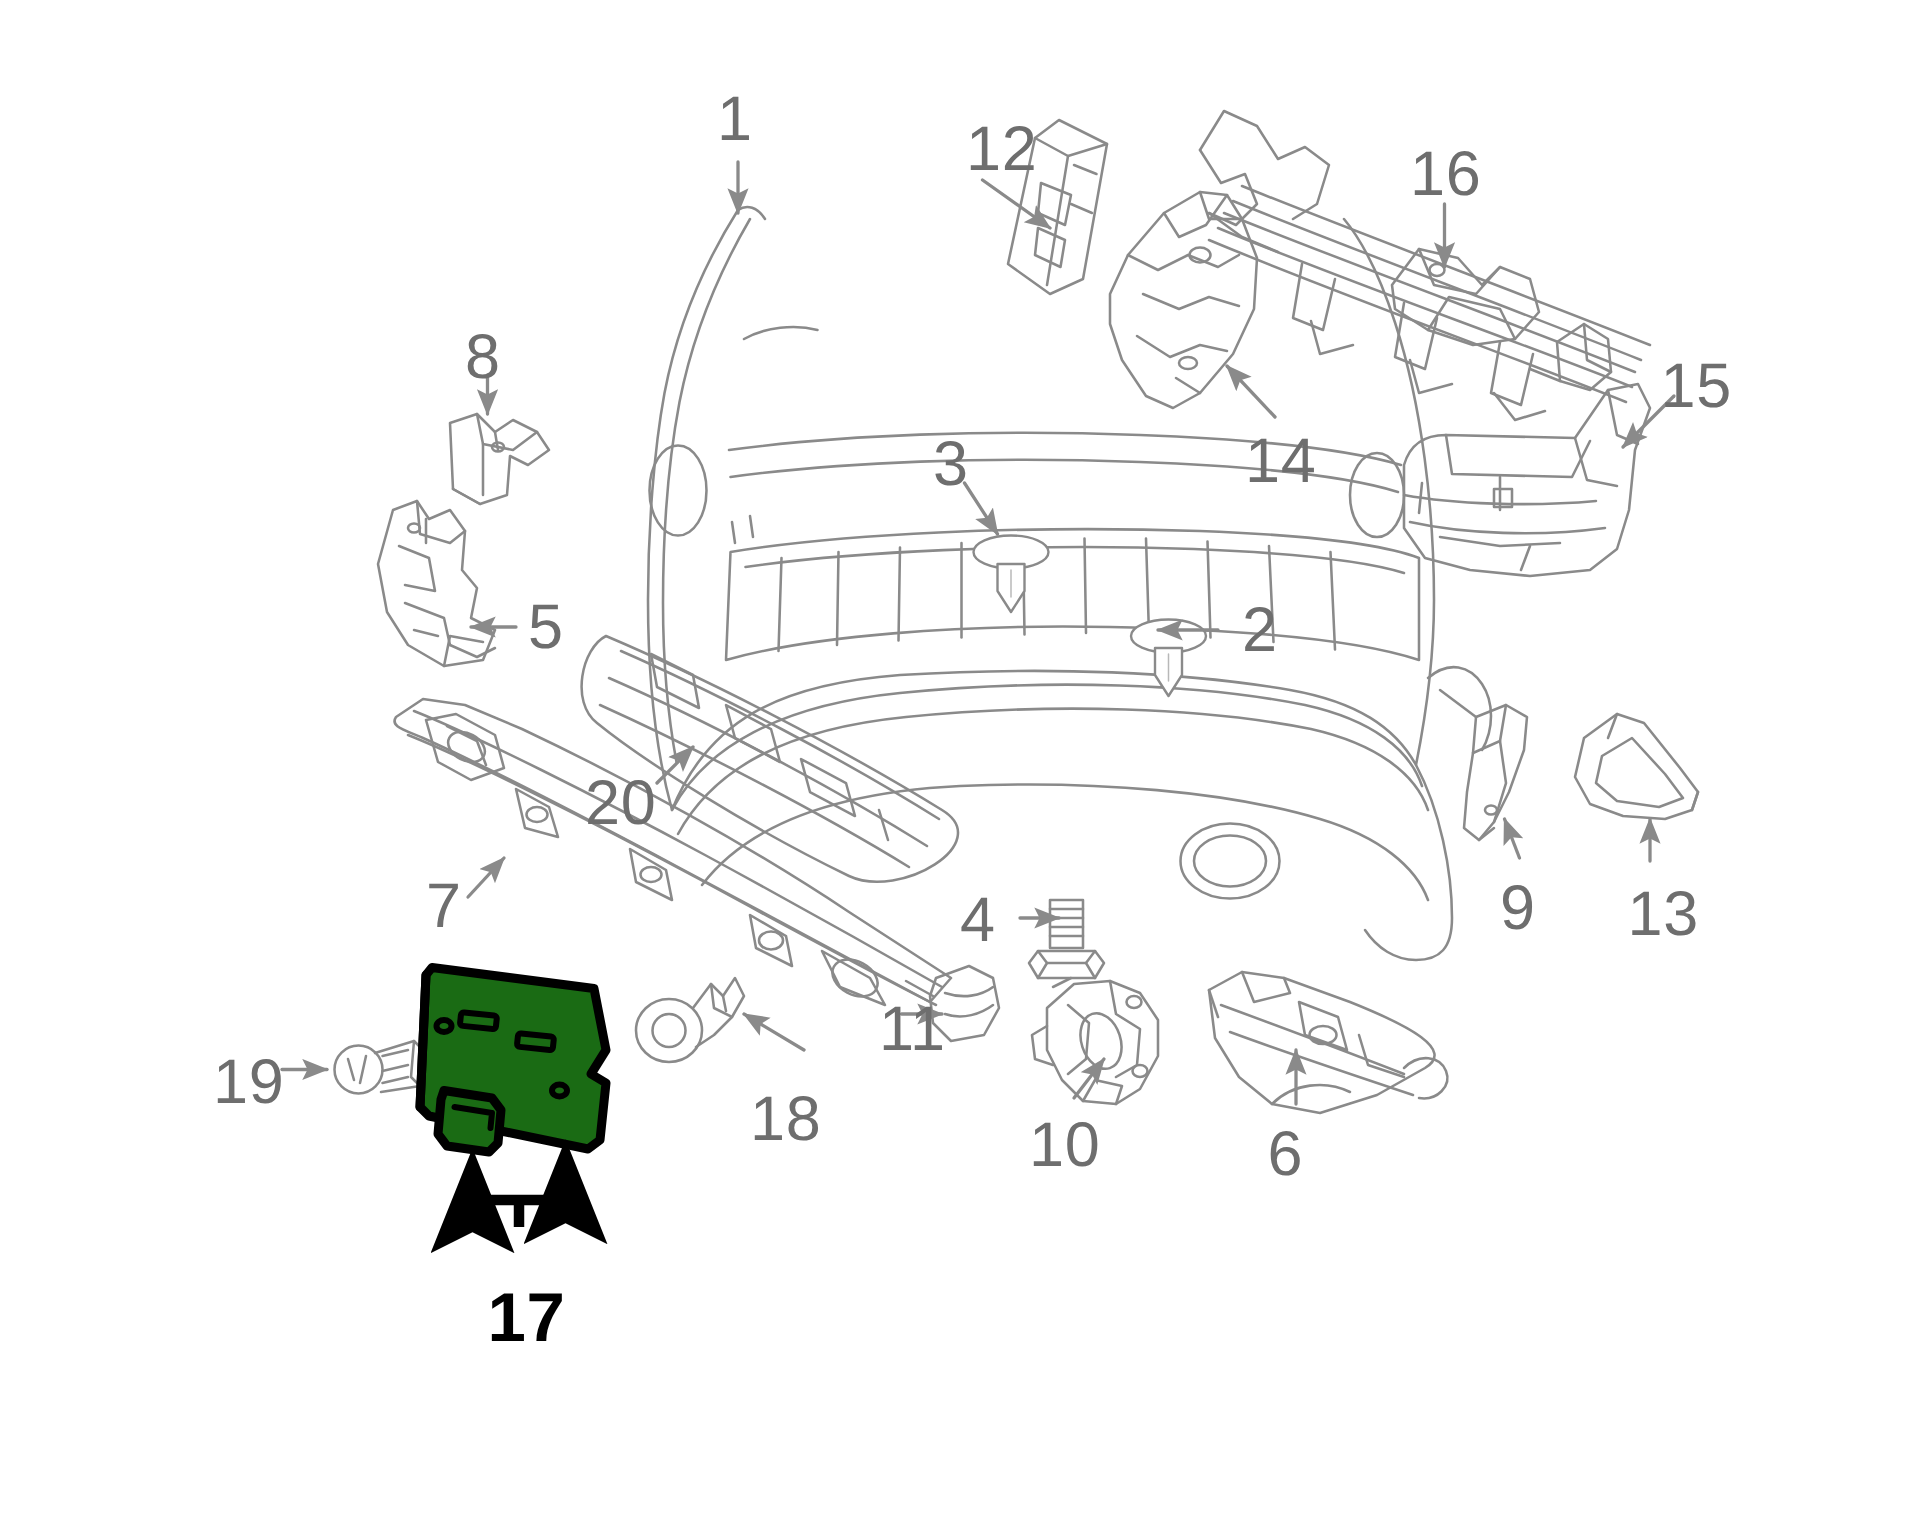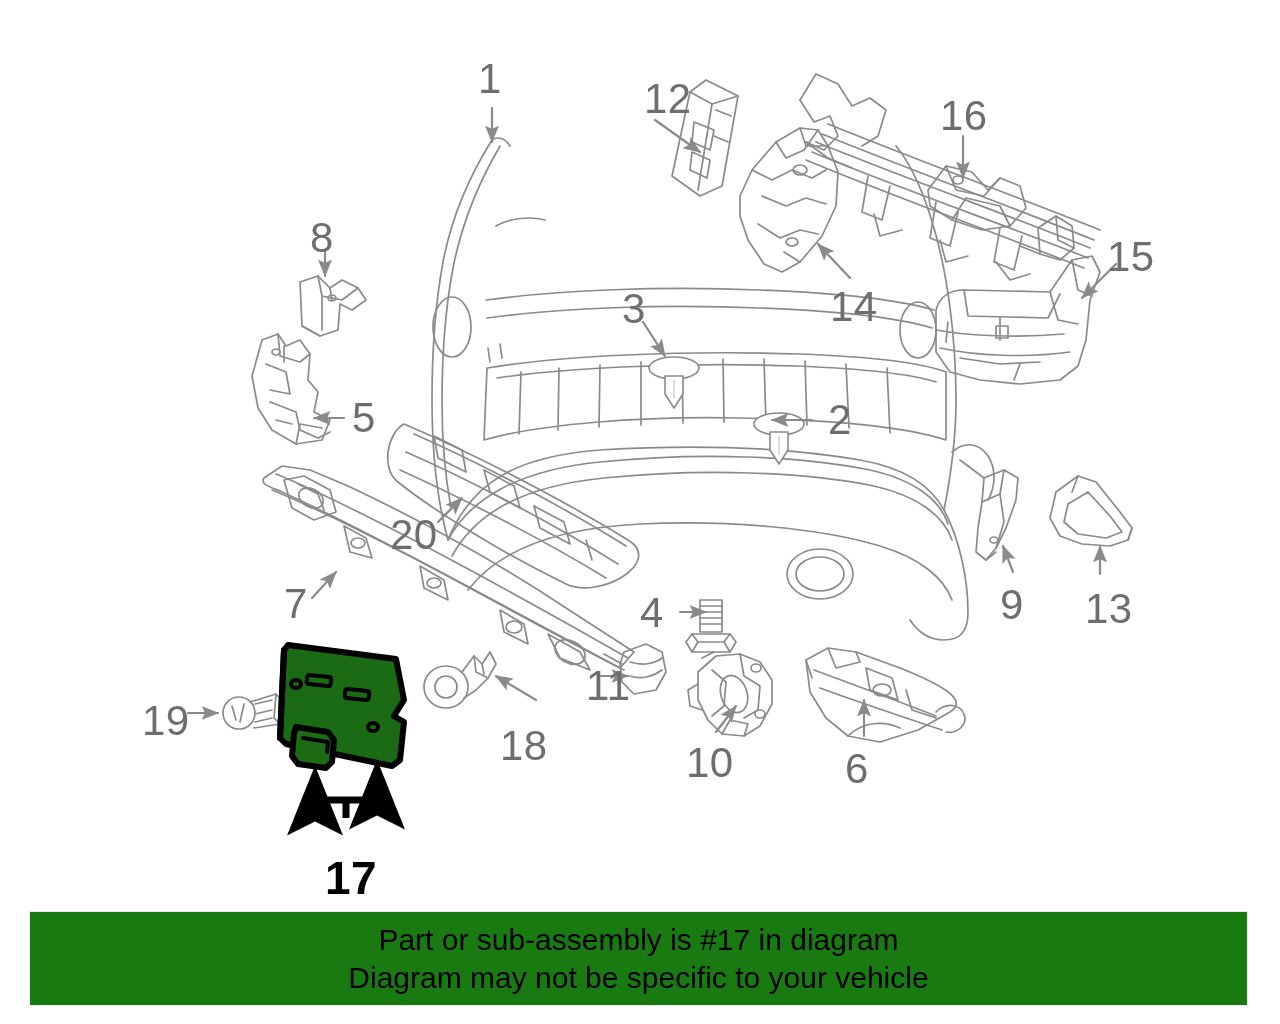--- a/index.html
+++ b/index.html
@@ -405,18 +405,14 @@
   <div class="callout" style="left:612px;top:78px;margin-left:32px;">12</div>
   <div class="callout" style="left:1085px;top:588px;text-align:center;">13</div>
   <div class="callout" style="left:830px;top:286px;">14</div>
   <div class="callout" style="left:1107px;top:236px;">15</div>
   <div class="callout" style="left:940px;top:95px;">16</div>
   <div class="callout hl" style="left:325px;top:837px;margin-top:20px;">17</div>
   <div class="callout" style="left:500px;top:710px;margin-top:15px;">18</div>
   <div class="callout" style="left:142px;top:700px;">19</div>
   <div class="callout" style="left:390px;top:514px;">20</div>
 
-  <div id="banner">
-    <div class="bline">Part or sub-assembly is #17 in diagram</div>
-    <div class="bline">Diagram may not be specific to your vehicle</div>
-  </div>
 
 </div>
 
 </body></html>

